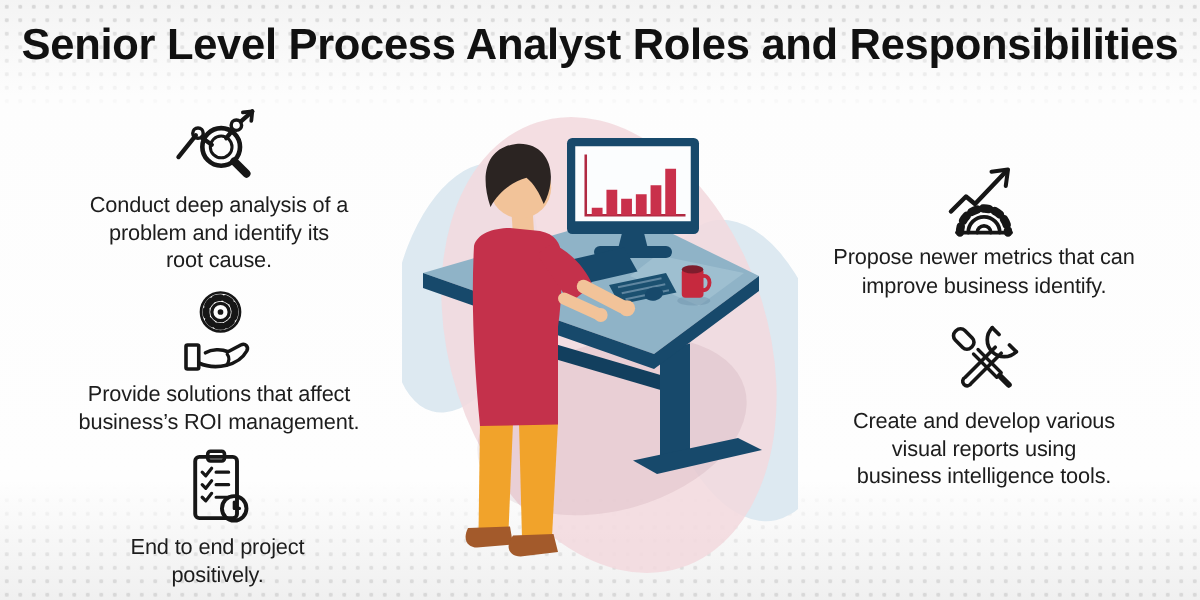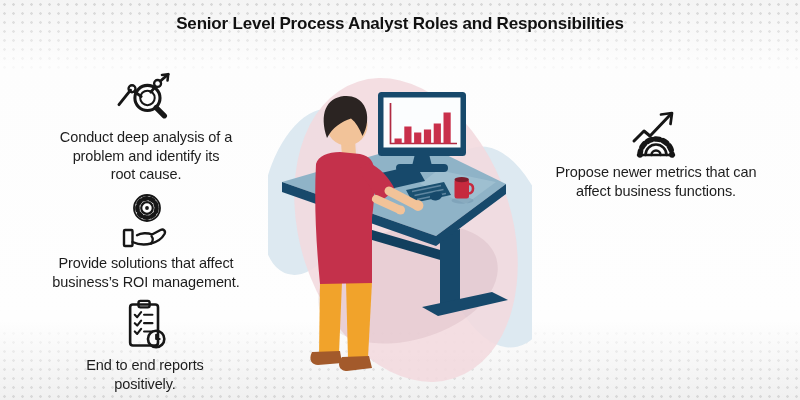--- a/index.html
+++ b/index.html
@@ -10,21 +10,21 @@
   }
   .dots{
     position:absolute;left:0;right:0;height:80px;pointer-events:none;
     background-image:radial-gradient(circle,#d8d8d8 1.3px,transparent 1.45px);
     background-size:9px 9px;
   }
   .dots.top{top:0;-webkit-mask-image:linear-gradient(#000 10%,transparent 95%);mask-image:linear-gradient(#000 10%,transparent 95%);}
   .dots.bottom{bottom:0;-webkit-mask-image:linear-gradient(transparent 5%,#000 90%);mask-image:linear-gradient(transparent 5%,#000 90%);}
   .title{
     position:absolute;top:14px;left:0;width:100%;text-align:center;
-    font-size:17px;font-weight:800;color:#111;letter-spacing:-0.2px;
+    font-size:29px;font-weight:800;color:#111;letter-spacing:-0.2px;
   }
   .item{position:absolute;text-align:center;}
   .item .icon{display:flex;justify-content:center;margin-bottom:4px;}
   .item .txt{font-size:14.5px;line-height:1.28;font-weight:500;color:#1d1d1d;letter-spacing:-0.1px;}
   .ic{stroke:#161616;fill:none;stroke-linecap:round;stroke-linejoin:round;}
   .illu{position:absolute;left:268px;top:52px;width:264px;height:348px;}
 </style>
 </head>
 <body>
 <div class="page">
@@ -84,42 +84,59 @@
       <g class="ic" stroke-width="2.3">
         <path d="M17,18 l2.6,2.6 l4.2,-5.4 M27,18 h9"></path>
         <path d="M17,27 l2.6,2.6 l4.2,-5.4 M27,27 h9"></path>
         <path d="M17,36 l2.6,2.6 l4.2,-5.4 M27,36 h9"></path>
       </g>
       <circle class="ic" cx="40" cy="44" r="8.8" fill="#fff" stroke-width="2.8"></circle>
       <path class="ic" stroke-width="2.2" d="M40,44 v-4.6 M40,44 h3.8"></path>
     </svg>
   </div>
   <div class="txt">
-    <div>End to end reports</div>
+    <div>End to end project</div>
     <div>positively.</div>
   </div>
 </div>
 
 <div class="item" style="left:522px;top:103px;width:268px;">
   <div class="icon">
     <svg width="56" height="56" viewBox="0 0 56 56">
       <path class="ic" stroke-width="3" d="M6,38 L16,28 L22,33 L42,12"></path>
       <path class="ic" stroke-width="2.7" d="M44,10 L33,11.5 M44,10 L42.5,21"></path>
       <path class="ic" stroke-width="5.6" stroke-dasharray="4.2 3.9" d="M12,52 A16,16 0 0 1 44,52"></path>
       <path class="ic" stroke-width="2.5" d="M17.5,52 A10.5,10.5 0 0 1 38.5,52"></path>
       <path class="ic" stroke-width="2.5" d="M23.5,52 A4.5,4.5 0 0 1 32.5,52"></path>
       <path class="ic" stroke-width="2.5" d="M10,52 H46"></path>
     </svg>
   </div>
   <div class="txt">
     <div>Propose newer metrics that can</div>
-    <div>affect business functions.</div>
+    <div>improve business identify.</div>
   </div>
 </div>
 
+<div class="item" style="left:530px;top:212px;width:252px;">
+  <div class="icon">
+    <svg width="56" height="56" viewBox="0 0 56 56">
+      <rect class="ic" x="7" y="9.5" width="15" height="9" rx="4" stroke-width="2.4" transform="rotate(45 14.5 14)"></rect>
+      <path class="ic" stroke-width="2.2" d="M21,24 L36.5,39.5 M24,21 L39.5,36.5"></path>
+      <path class="ic" stroke-width="4" d="M38.5,38.5 L44.5,44.5"></path>
+      <path class="ic" stroke-width="2.5" d="M33.5,6.5 A9.2,9.2 0 1 0 49.5,22.5"></path>
+      <path class="ic" stroke-width="2.5" d="M33.5,6.5 L38,11 M49.5,22.5 L45,18"></path>
+      <path class="ic" stroke-width="2.4" d="M35.5,19.5 L15.5,39.5 A3,3 0 1 0 19.5,43.5 L39.5,23.5"></path>
+    </svg>
+  </div>
+  <div class="txt">
+    <div>Create and develop various</div>
+    <div>visual reports using</div>
+    <div>business intelligence tools.</div>
+  </div>
+</div>
 
 <svg class="illu" viewBox="0 0 264 348">
 
   <ellipse cx="42" cy="140" rx="45" ry="85" fill="#dde9f1" transform="rotate(15 42 140)"></ellipse>
   <ellipse cx="228" cy="195" rx="56" ry="102" fill="#dde9f1" transform="rotate(-12 228 195)"></ellipse>
   <ellipse cx="138" cy="178" rx="106" ry="156" fill="#f2d9de" opacity="0.88" transform="rotate(-18 138 178)"></ellipse>
   <ellipse cx="140" cy="232" rx="92" ry="56" fill="#8c4a63" opacity="0.10" transform="rotate(-16 140 232)"></ellipse>
 
   <path d="M70,168 L186,202 L186,212 L70,178 Z" fill="#123f5e"></path>
   <path d="M172,182 L192,177 L192,250 L172,253 Z" fill="#17496b"></path>

